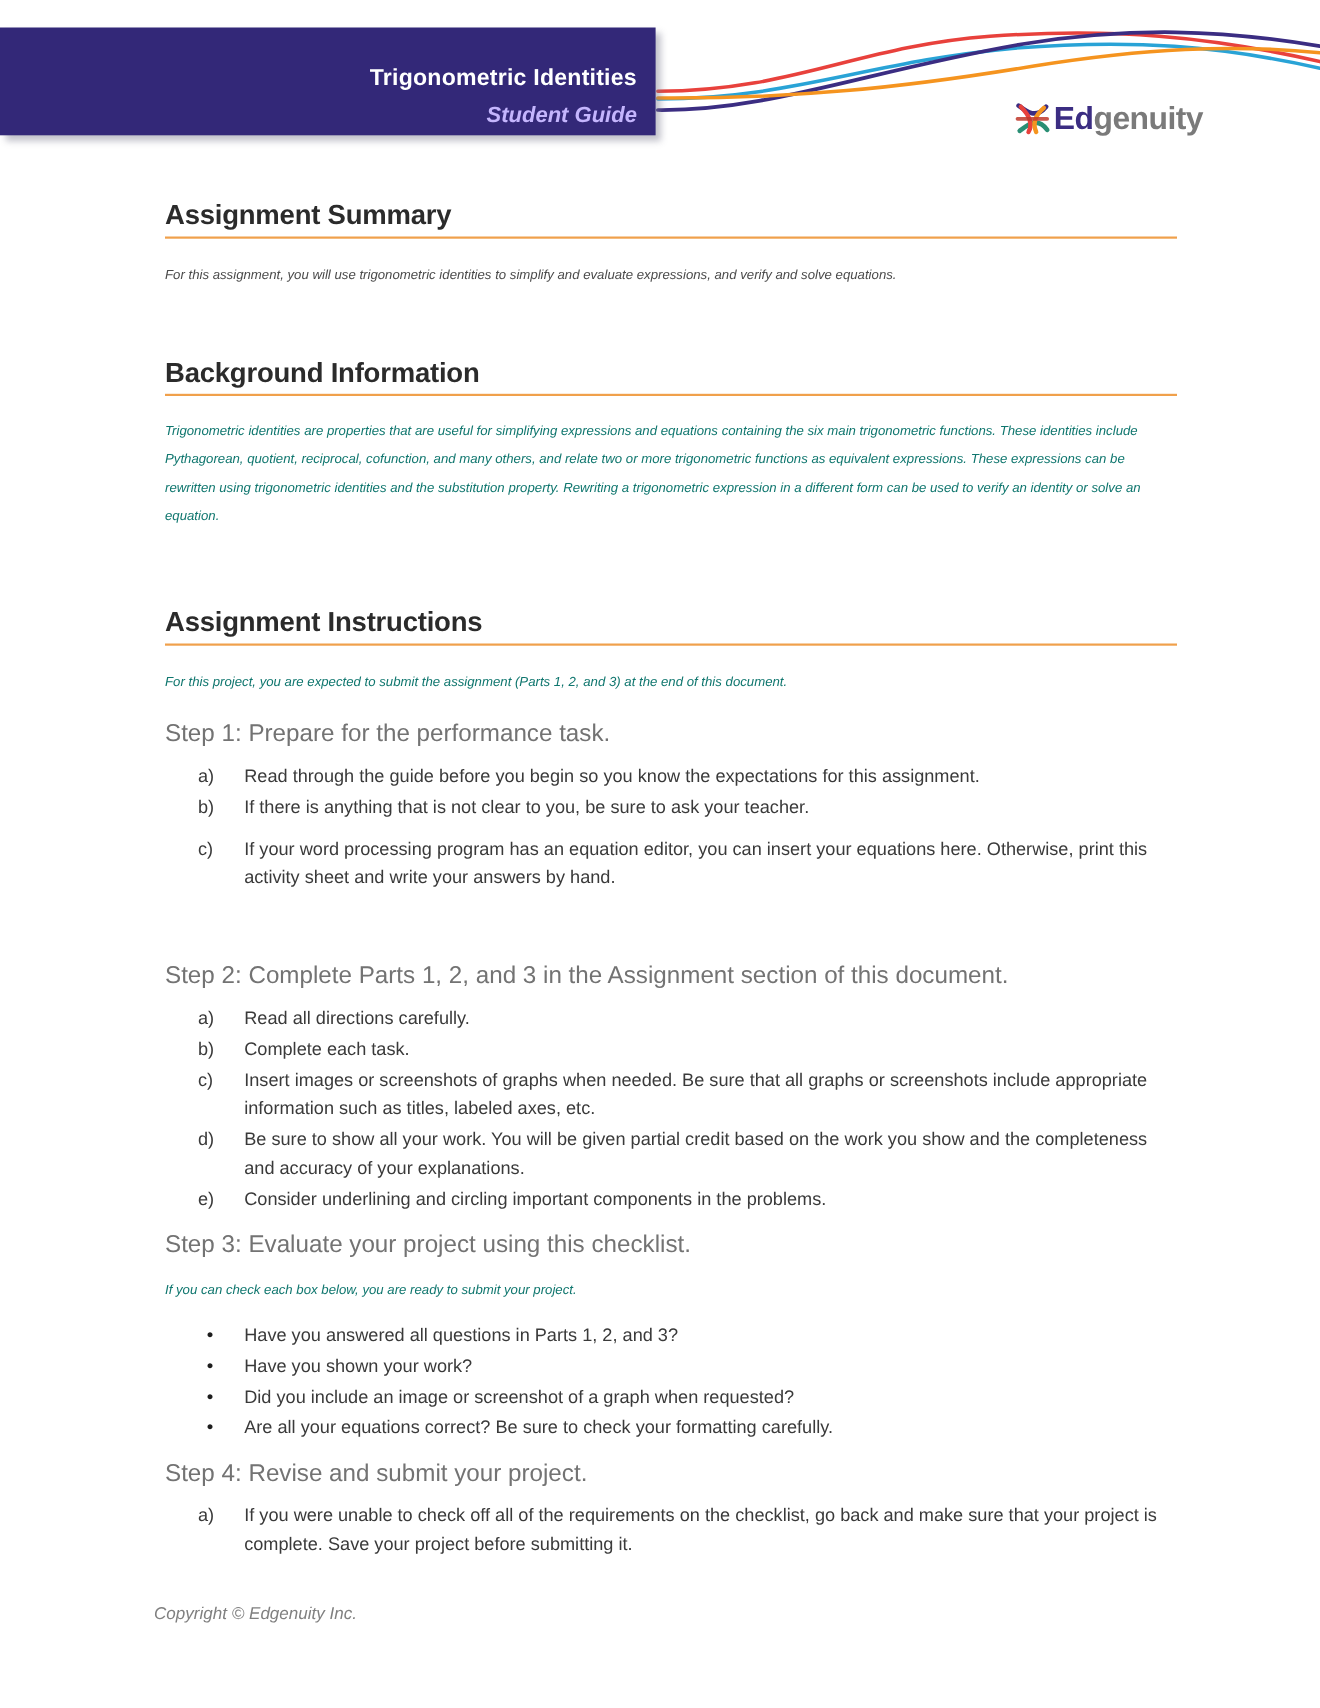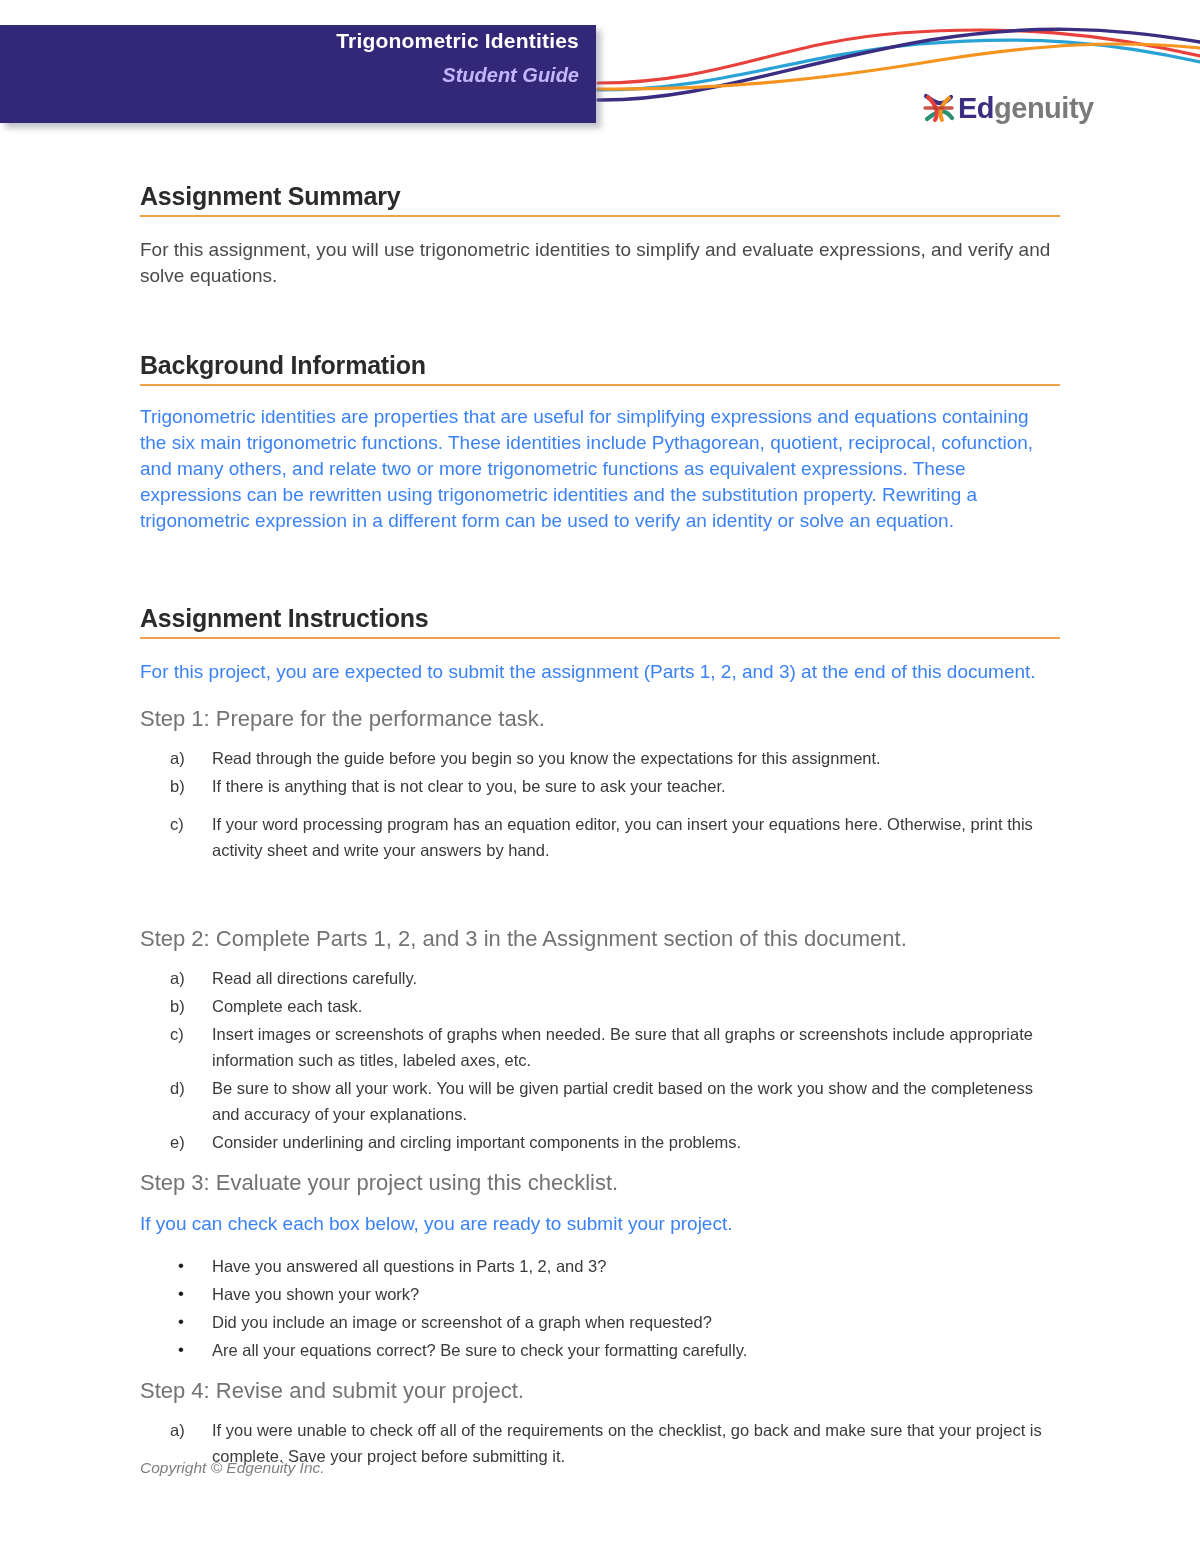--- a/index.html
+++ b/index.html
@@ -30,21 +30,21 @@
   }
   #title-banner {
     position: absolute;
     left: 0;
     top: 25px;
     width: 596px;
     height: 98px;
     background: #332878;
     box-shadow: 5px 5px 6px rgba(120,120,140,0.45);
     box-sizing: border-box;
-    padding: 1px 17px 0 0;
+    padding: 31px 17px 0 0;
     text-align: right;
     z-index: 5;
   }
   #doc-title {
     color: #ffffff;
     font-size: 21px;
     font-weight: bold;
     letter-spacing: 0.2px;
     line-height: 30px;
     display: block;
@@ -73,46 +73,47 @@
     font-weight: bold;
     letter-spacing: -0.5px;
     line-height: 34px;
   }
   .brand-ed { color: #3b2d82; }
   .brand-genuity { color: #7a7a7a; }
 
   
   #page {
     position: absolute;
-    left: 0;
+    left: 10px;
     top: 140px;
     width: 959px;
   }
   .content {
     margin-left: 140px;
     width: 920px;
   }
 
   h2.section-heading {
     font-size: 25px;
     font-weight: bold;
     color: #2b2b2b;
     margin: 0;
     padding: 0 0 4px 0;
     border-bottom: 2px solid #f0a04b;
     letter-spacing: -0.2px;
   }
 
   p.body-text {
-    font-size: 19px;
+    font-size: 12px;
     line-height: 26px;
     color: #4a4a4a;
     margin: 0;
-  }
-  p.body-text.dark { color: #3b82f6; }
+    font-style: italic;
+  }
+  p.body-text.dark { color: #0f766e; }
 
   .step-heading {
     font-size: 22px;
     font-weight: normal;
     color: #737373;
     margin: 0;
     line-height: 24px;
   }
 
   ol.alpha-list, ul.bullet-list {

